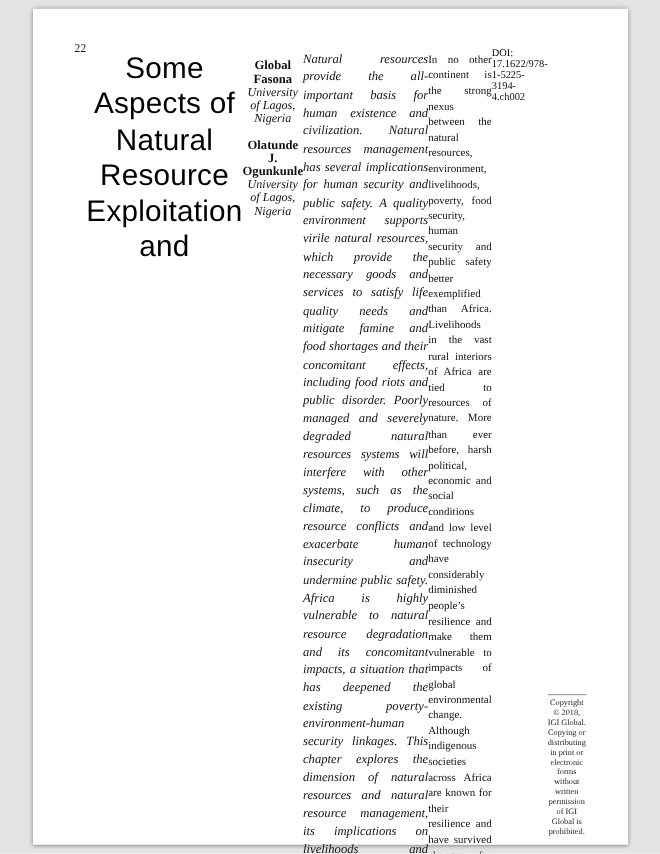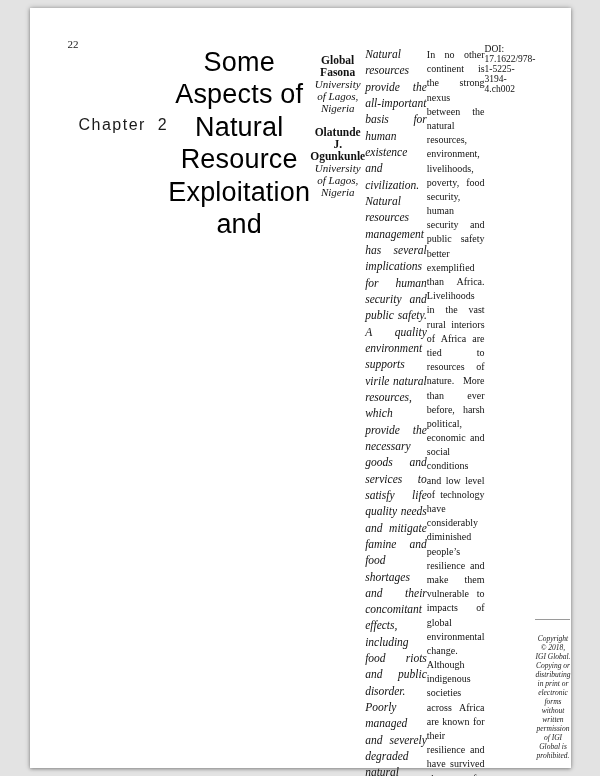--- a/index.html
+++ b/index.html
@@ -68,35 +68,33 @@
       line-height: 1.42;
       text-align: justify;
     }
     .doi {
       margin-top: 6px;
       font-size: 9.5px;
     }
     .footer {
       margin-top: auto;
       border-top: 1px solid #9a9a9a;
-      padding-top: 14px;
+      padding-top: 2px;
       text-align: center;
       font-size: 7.5px;
       color: #222;
-      font-style: italic;
     }
   </style>
 </head>
 <body>
 
 <div class="page">
 
   <div class="page-number">22</div>
 
-  <div class="chapter-label">Chapter  2</div>
 
   <div class="title">
     <div>Some Aspects of Natural</div>
     <div>Resource Exploitation and</div>
   </div>
 
   <div class="authors">
     <div class="author">
       <div class="author-name">Global Fasona</div>
       <div class="author-affiliation">University of Lagos, Nigeria</div>

